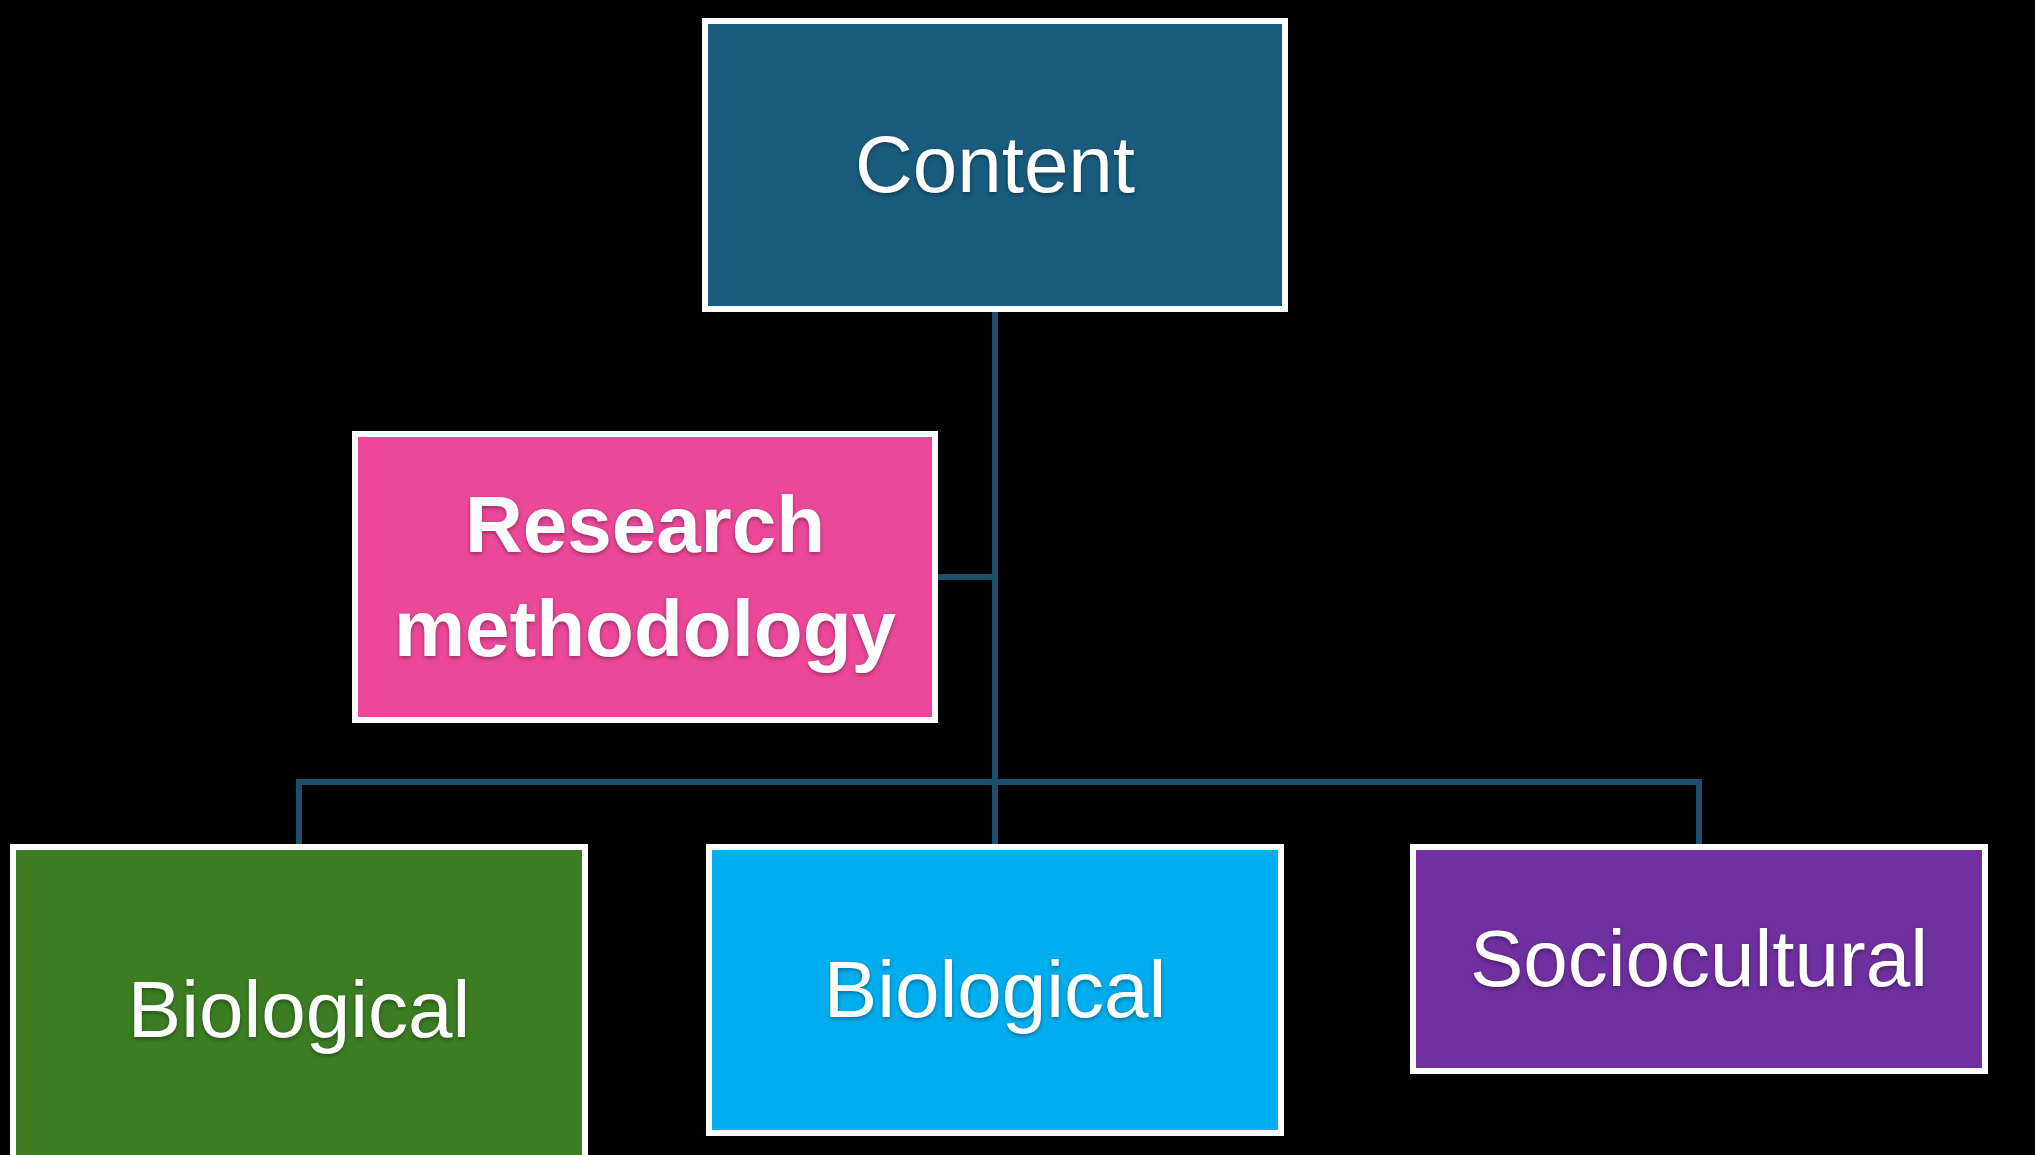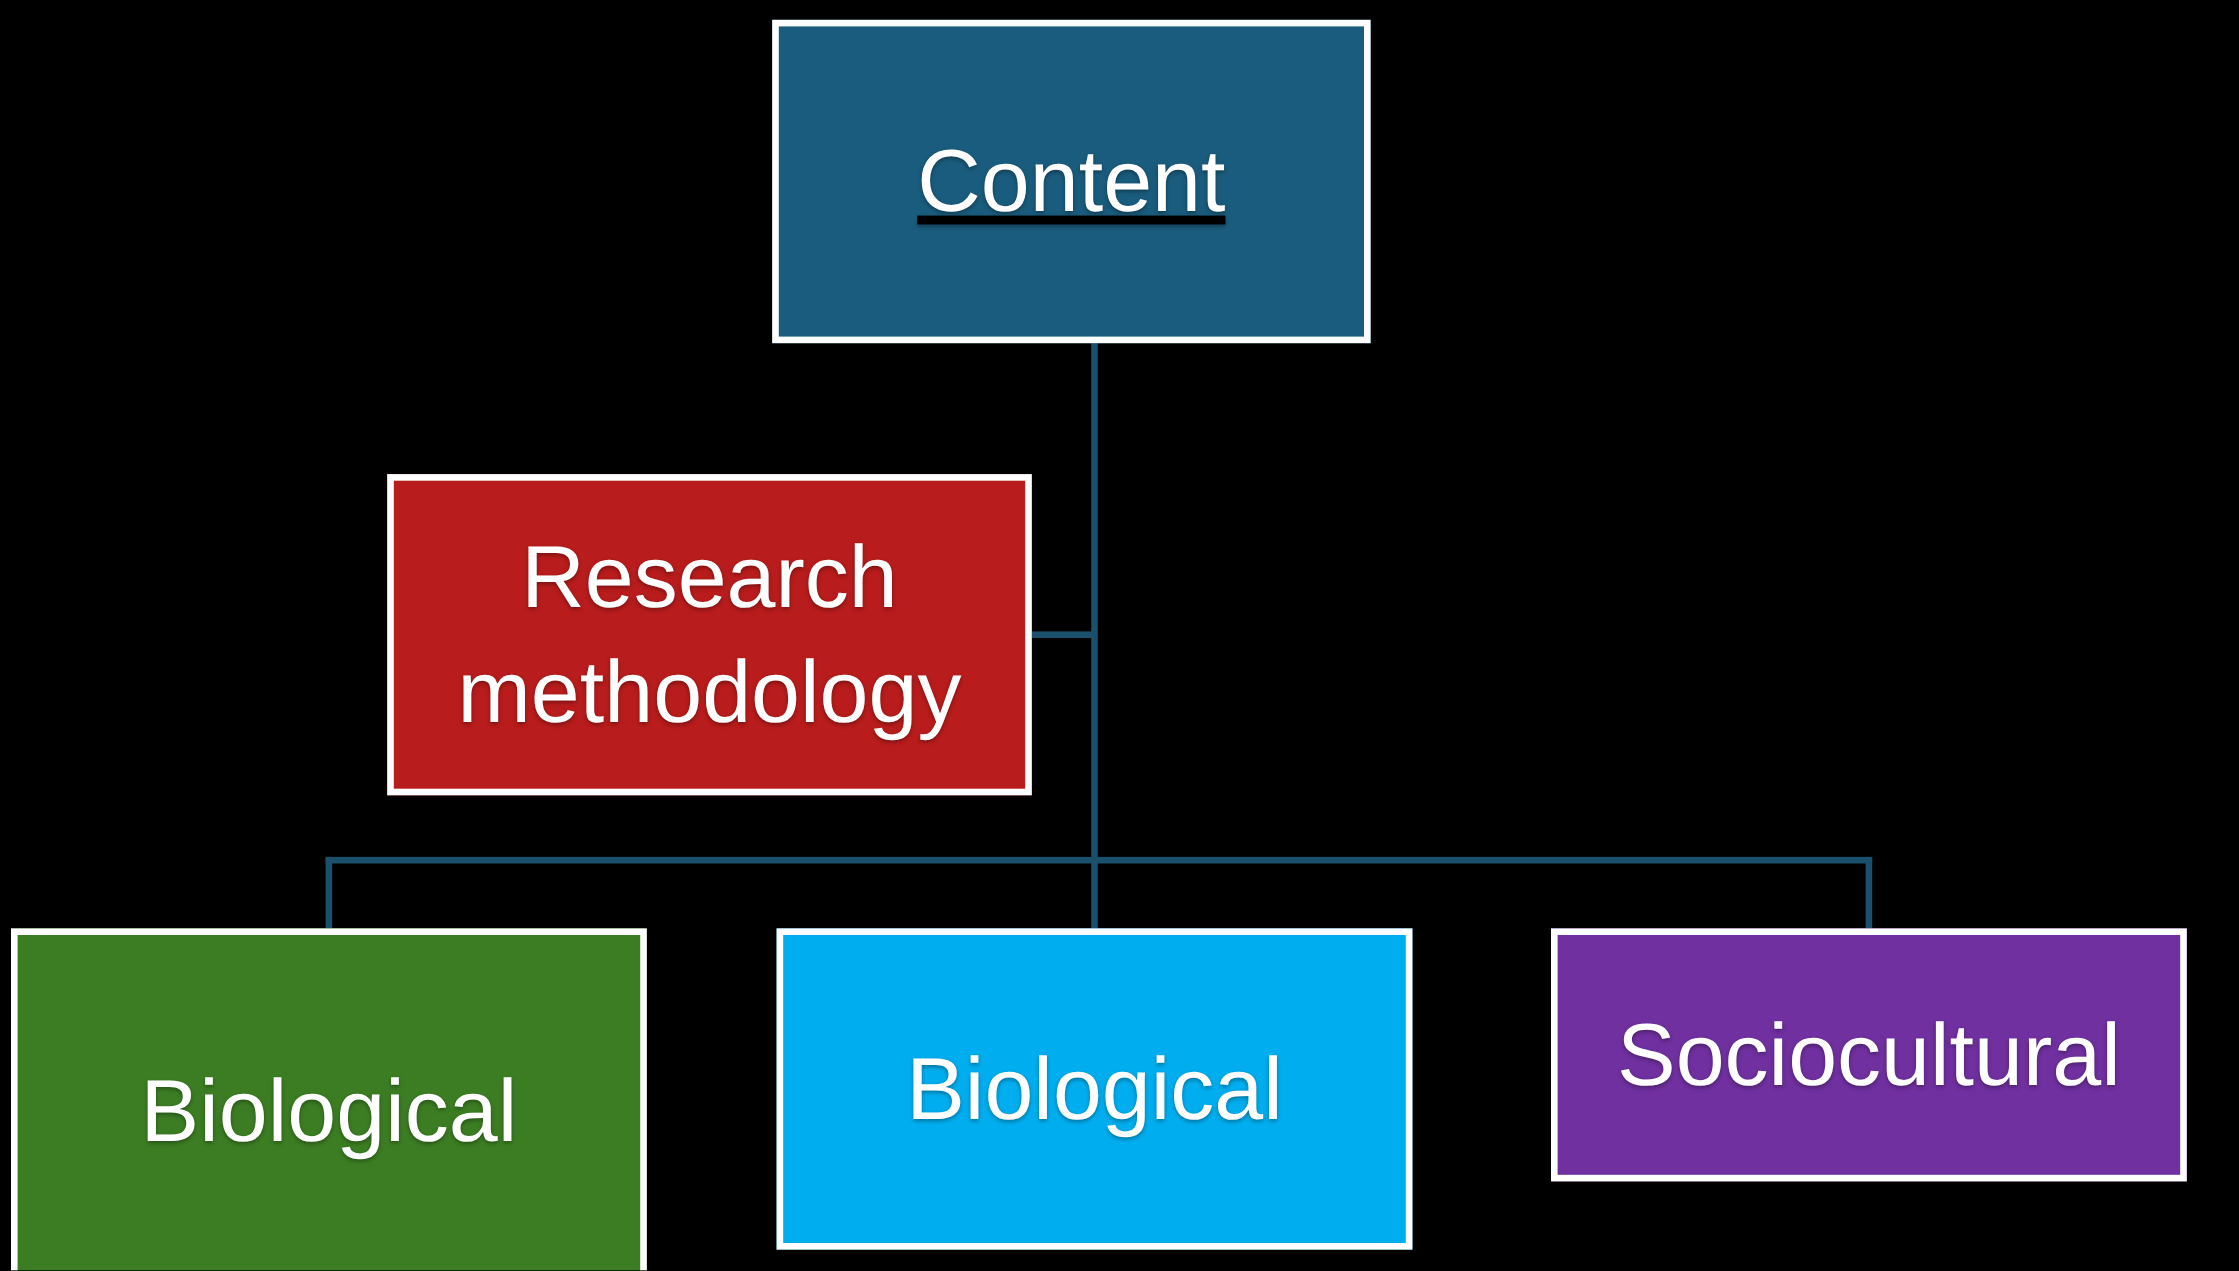--- a/index.html
+++ b/index.html
@@ -27,21 +27,21 @@
     color: #FFFFFF;
     font-size: 80px;
     line-height: 1.3;
     text-shadow: 0 2px 4px rgba(0,0,0,0.35);
     padding: 0 4px;
   }
   .connector {
     position: absolute;
   }
   
-  #node-content       { left: 702px;  top: 18px;  width: 544px; height: 294px; text-decoration: underline; }
+  #node-content       { left: 702px;  top: 18px;  width: 586px; height: 294px; }
   #node-research      { left: 352px;  top: 431px; width: 586px; height: 292px; }
   #node-biological    { left: 10px;   top: 844px; width: 578px; height: 332px; }
   #node-cognitive     { left: 706px;  top: 844px; width: 578px; height: 292px; }
   #node-sociocultural { left: 1410px; top: 844px; width: 578px; height: 230px; }
 
   #connector-trunk        { left: 992px;  top: 312px; width: 6px;    height: 532px; }
   #connector-research     { left: 938px;  top: 574px; width: 58px;   height: 6px;   }
   #connector-crossbar     { left: 296px;  top: 779px; width: 1406px; height: 6px;   }
   #connector-drop-left    { left: 296px;  top: 779px; width: 6px;    height: 65px;  }
   #connector-drop-right   { left: 1696px; top: 779px; width: 6px;    height: 65px;  }
@@ -54,21 +54,21 @@
   <div class="connector" id="connector-trunk" style="background-color: rgb(26, 80, 107);"></div>
   <div class="connector" id="connector-research" style="background-color: rgb(26, 80, 107);"></div>
   <div class="connector" id="connector-crossbar" style="background-color: rgb(26, 80, 107);"></div>
   <div class="connector" id="connector-drop-left" style="background-color: rgb(26, 80, 107);"></div>
   <div class="connector" id="connector-drop-right" style="background-color: rgb(26, 80, 107);"></div>
 
   <div class="node" id="node-content" style="background-color: rgb(26, 92, 125);">
     <span class="node-label">Content</span>
   </div>
 
-  <div class="node" id="node-research" style="background-color: #b91c1c;">
+  <div class="node" id="node-research" style="background-color: #ec4899; font-weight: bold;">
     <span class="node-label">Research methodology</span>
   </div>
 
   <div class="node" id="node-biological" style="background-color: rgb(60, 125, 35);">
     <span class="node-label">Biological</span>
   </div>
 
   <div class="node" id="node-cognitive" style="background-color: rgb(0, 174, 239);">
     <span class="node-label">Biological</span>
   </div>

